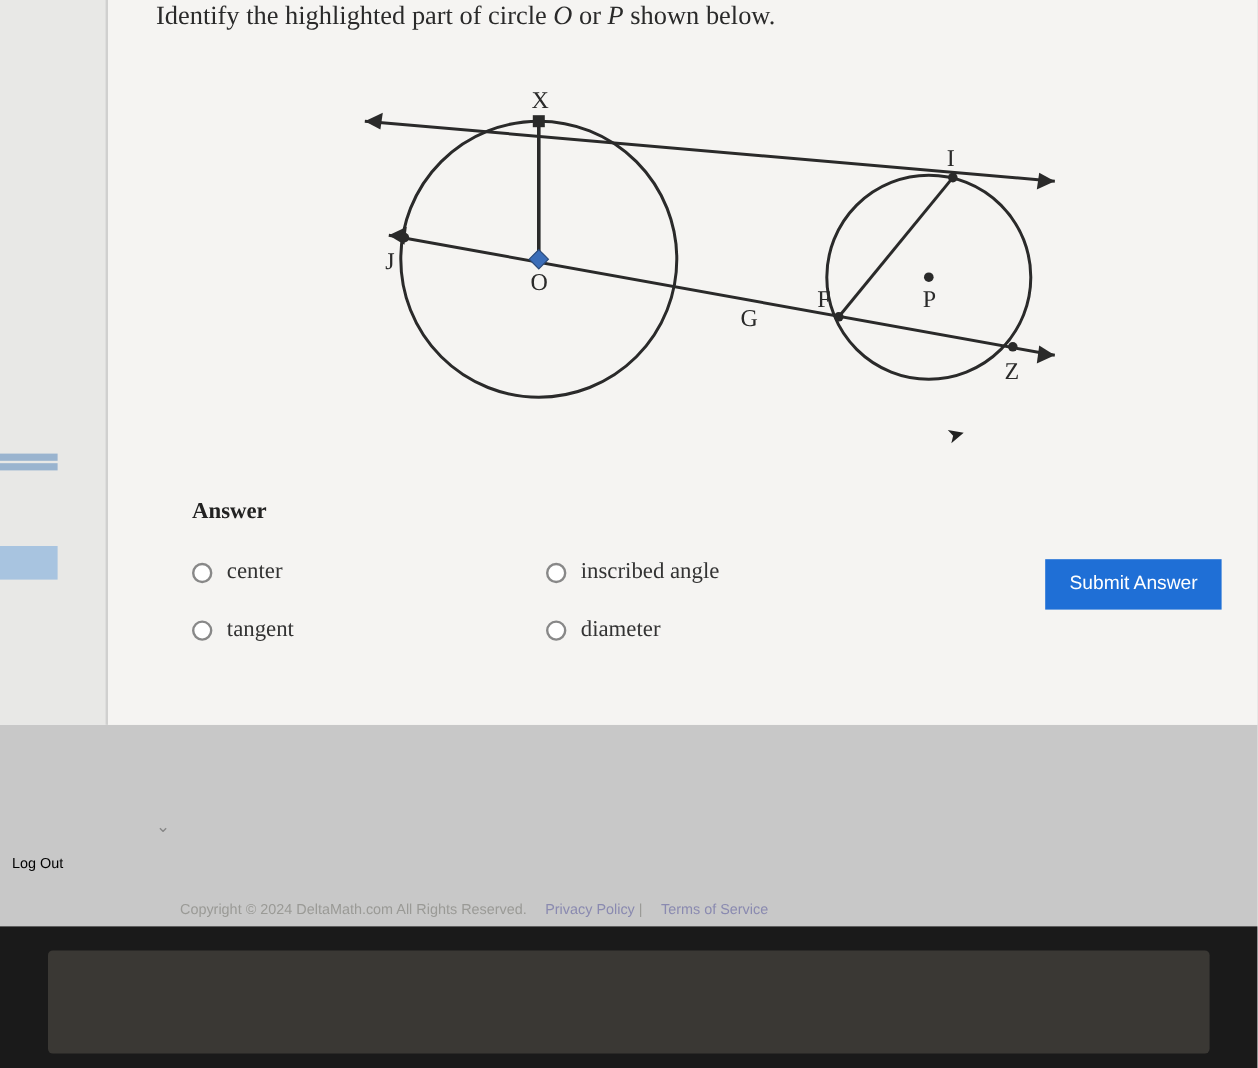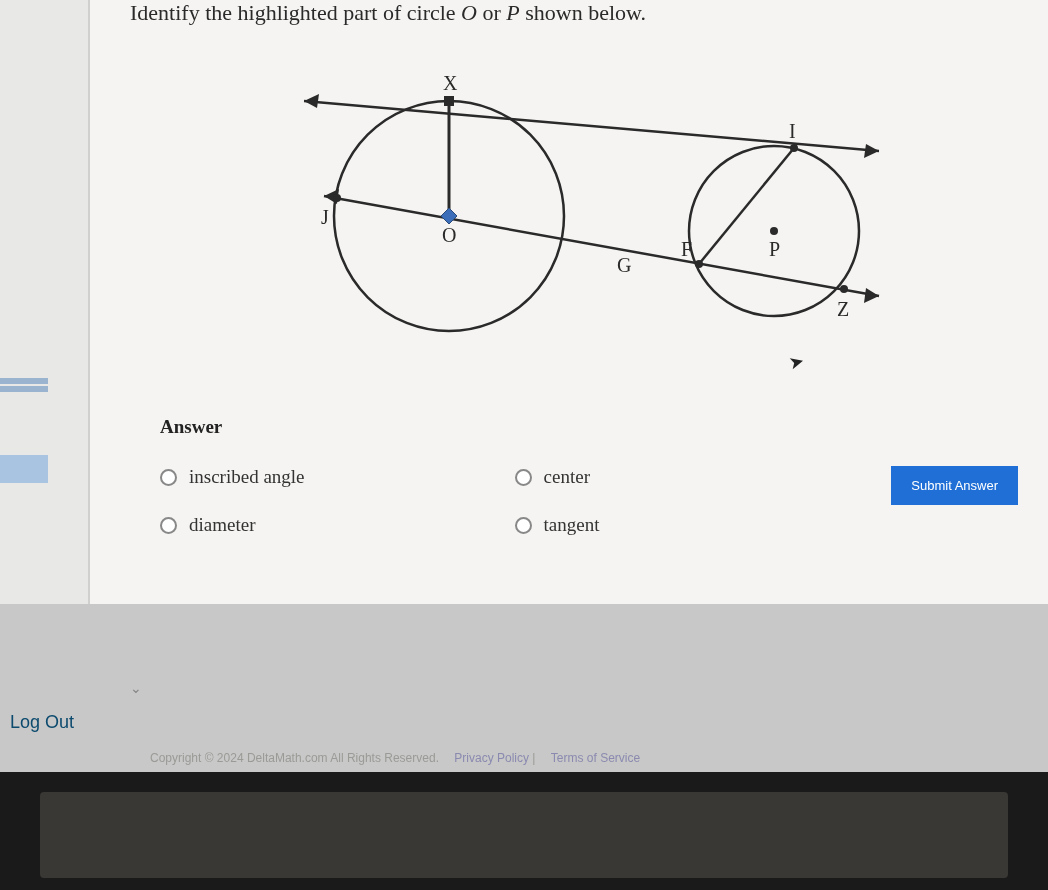--- a/index.html
+++ b/index.html
@@ -90,33 +90,33 @@
     width: 17px; height: 17px;
     border: 2px solid #888;
     border-radius: 50%;
     background: #fff;
   }
   .submit-btn {
     margin-left: auto;
     background: #1f6fd6;
     color: #fff;
     font-family: Arial, sans-serif;
-    font-size: 13px;
+    font-size: 16px;
     padding: 12px 20px;
     border: none;
     cursor: pointer;
     margin-right: -10px;
   }
   .logout {
     position: absolute;
     left: 10px;
     top: 712px;
     font-family: Arial, sans-serif;
-    font-size: 18px;
-    color: #0c4a6e;
+    font-size: 12px;
+    color: #000000;
     cursor: pointer;
   }
   .footer {
     position: absolute;
     left: 150px;
     top: 740px;
     font-family: Arial, sans-serif;
     font-size: 12px;
     color: #9a9a96;
     margin-top: 11px;
@@ -201,35 +201,35 @@
       <div class="cursor">➤</div>
     </div>
 
     <div class="answer-block">
       <div class="answer-title">Answer</div>
       <div class="options-row">
         <div class="options-cols">
           <div class="opt-col">
             <div class="option">
               <span class="radio"></span>
-              <span>inscribed angle</span>
-            </div>
-            <div class="option">
-              <span class="radio"></span>
-              <span>diameter</span>
+              <span>center</span>
+            </div>
+            <div class="option">
+              <span class="radio"></span>
+              <span>tangent</span>
             </div>
           </div>
           <div class="opt-col">
             <div class="option">
               <span class="radio"></span>
-              <span>center</span>
-            </div>
-            <div class="option">
-              <span class="radio"></span>
-              <span>tangent</span>
+              <span>inscribed angle</span>
+            </div>
+            <div class="option">
+              <span class="radio"></span>
+              <span>diameter</span>
             </div>
           </div>
         </div>
         <button class="submit-btn">Submit Answer</button>
       </div>
     </div>
 
     <div class="chev">⌄</div>
   </div>
 </div>

